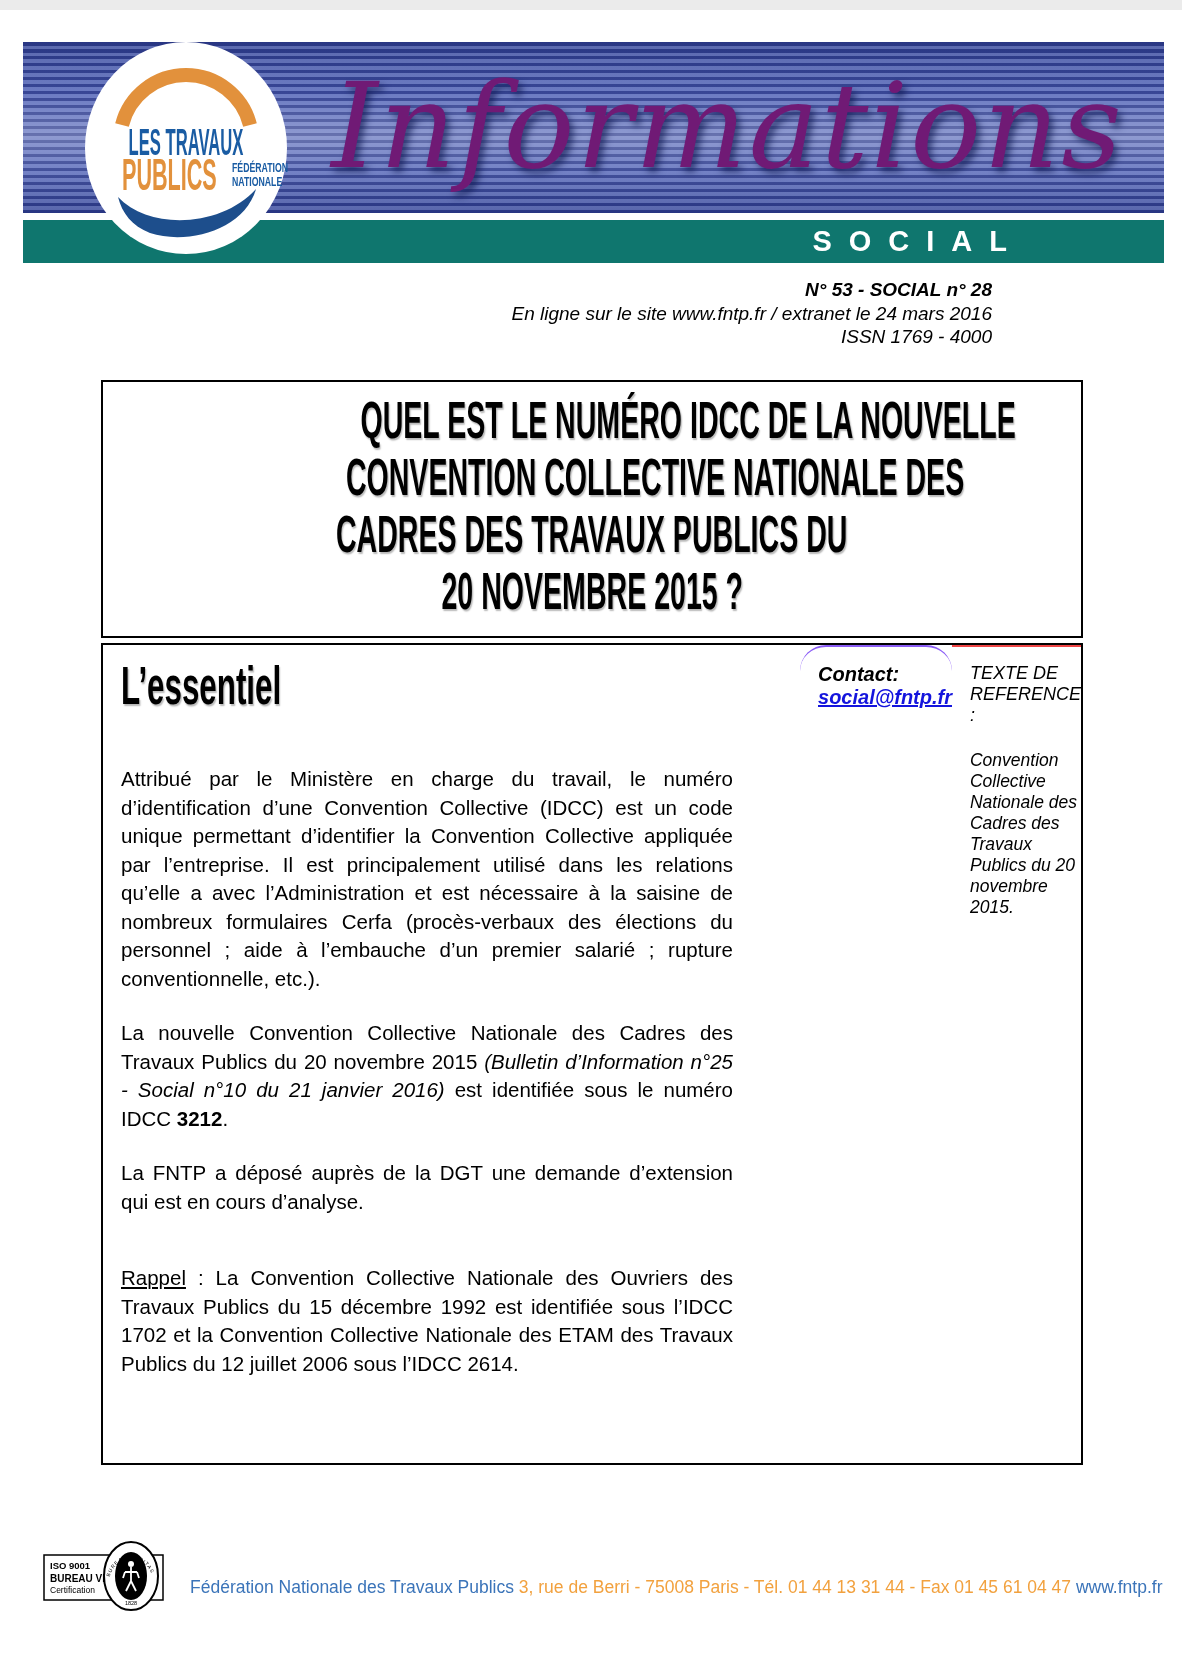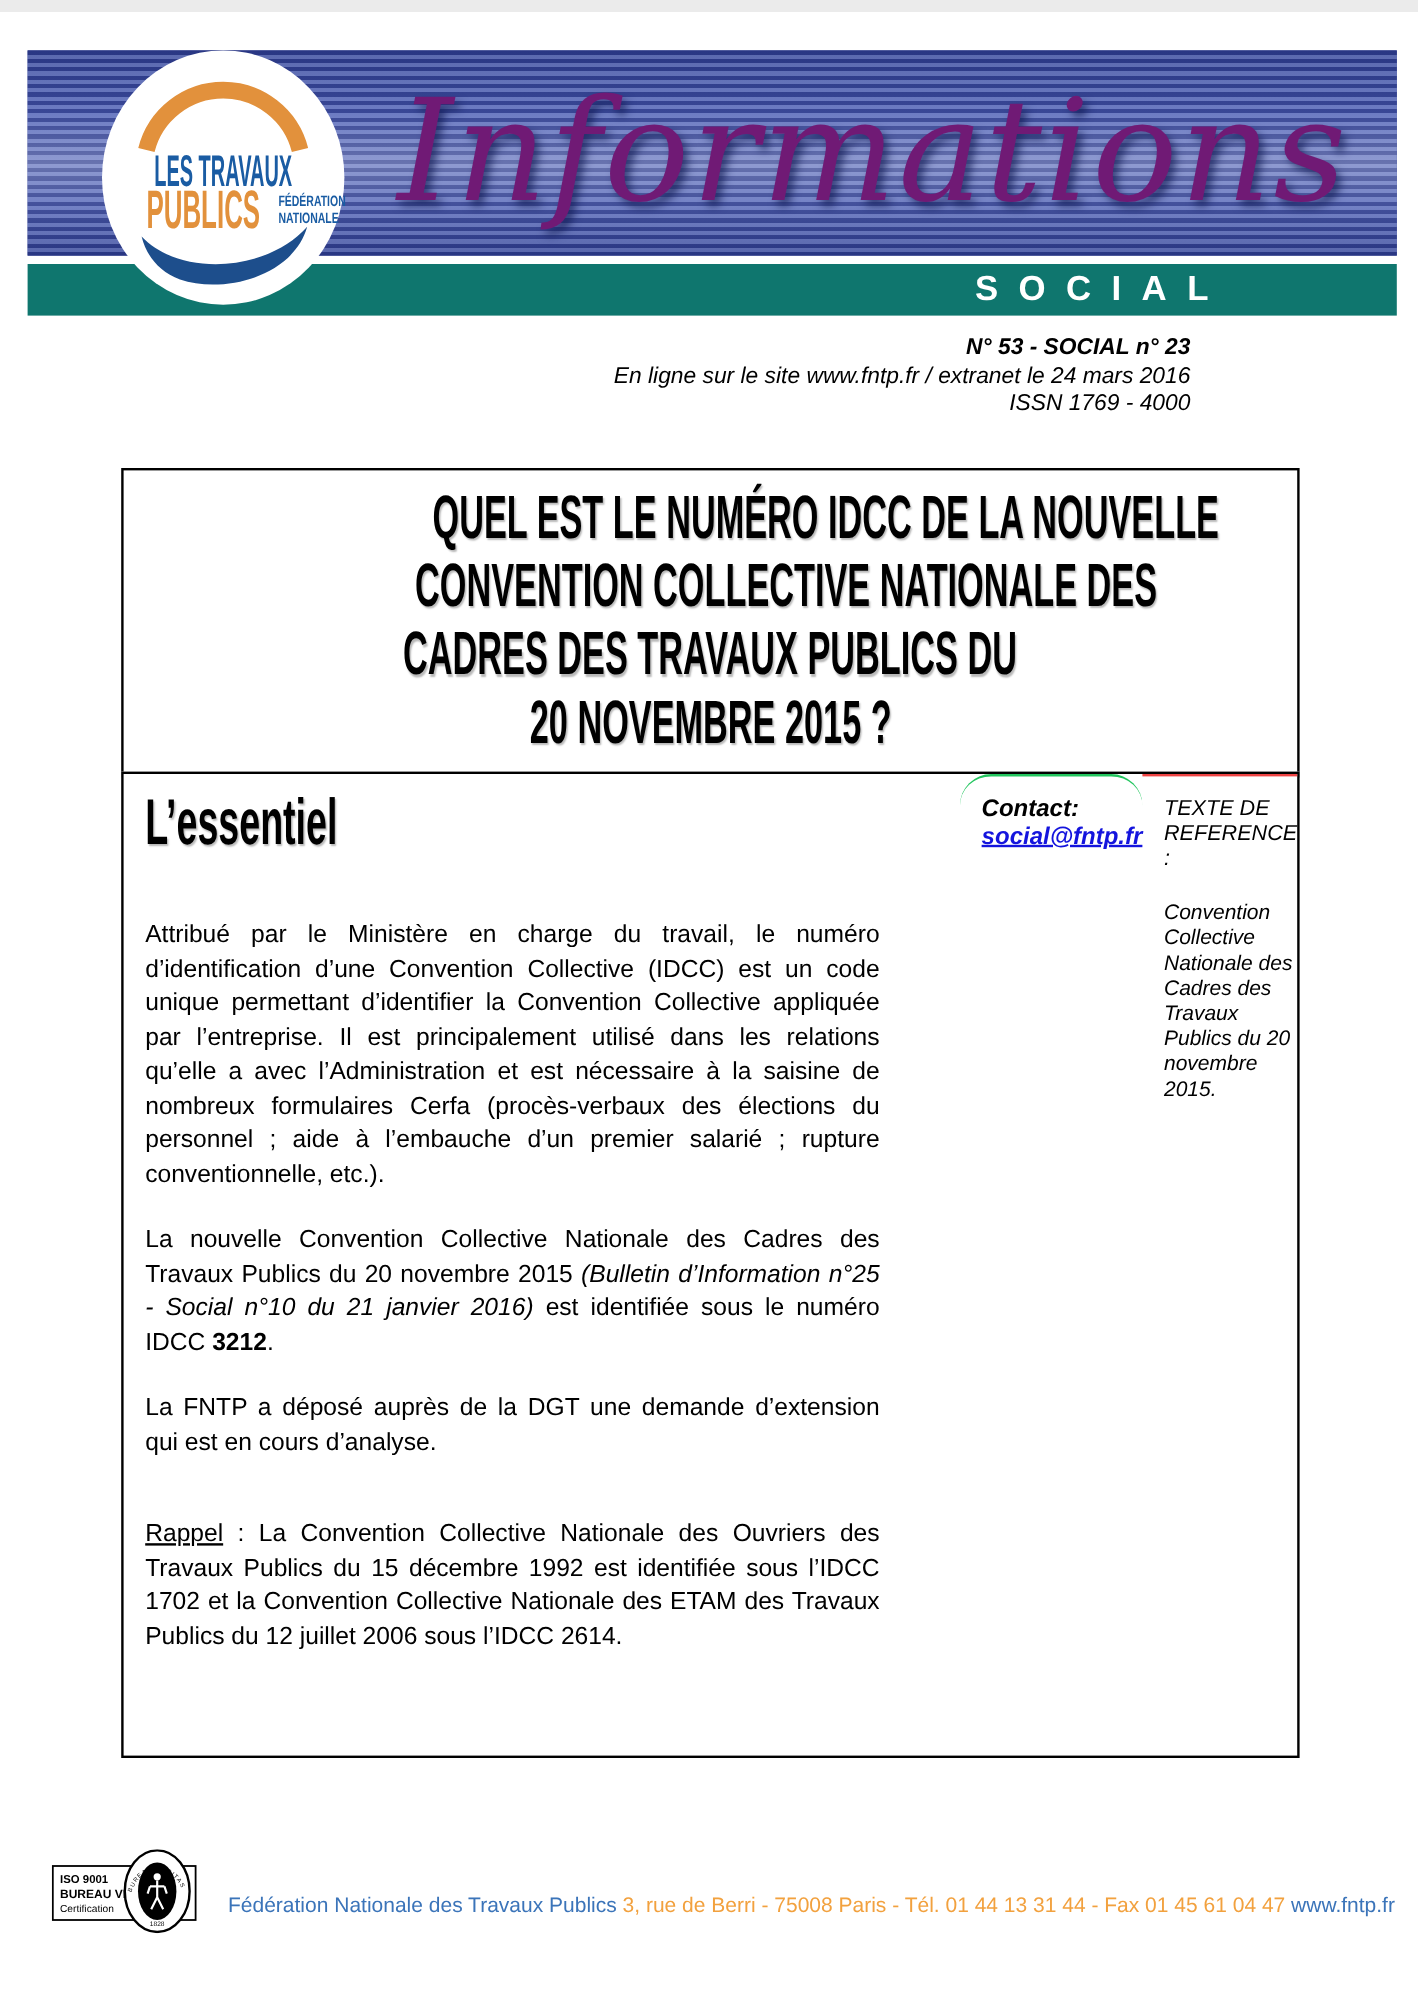--- a/index.html
+++ b/index.html
@@ -37,21 +37,21 @@
 
   
   .issue-info{
     position:absolute;right:190px;top:278px;text-align:right;
     font-style:italic;font-size:19px;line-height:23.5px;color:#000;
   }
   .issue-info .bold{font-weight:bold;}
 
   
   .box{position:absolute;left:101px;width:978px;border:2px solid #000;background:#fff;}
-  .title-box{top:390px;height:244px;text-align:center;padding-top:10px;}
+  .title-box{top:380px;height:244px;text-align:center;padding-top:10px;}
   .title-line{
     display:block;white-space:nowrap;line-height:57px;font-size:51px;font-weight:bold;
     text-shadow:2px 2px 2px rgba(0,0,0,0.28);
   }
   .title-line>span{display:inline-block;transform:scaleX(0.56);transform-origin:center;white-space:nowrap;}
 
   .essential-box{top:643px;height:818px;display:flex;flex-direction:row;}
   .essential-main{height:653px;padding:10px 67px 0 18px;box-sizing:border-box;}
   .essential-heading{
     margin:0 0 50px 0;font-size:54px;line-height:60px;font-weight:bold;white-space:nowrap;
@@ -60,21 +60,21 @@
   .essential-heading>span{display:inline-block;transform:scaleX(0.58);transform-origin:left center;}
   .essential-main p{
     margin:0 0 26px 0;font-size:20.5px;line-height:28.5px;text-align:justify;
   }
   .p-italic{font-style:italic;}
   .p-bold{font-weight:bold;}
   .rappel{margin-top:48px !important;}
   .rappel-label{text-decoration:underline;}
 
   .contact-row{
-    height:68px;border-top:2px solid #22c55e;box-sizing:border-box;
+    height:68px;border-top:2px solid #8b5cf6;box-sizing:border-box;
     padding:16px 0 0 18px;font-size:20px;font-weight:bold;font-style:italic;border-radius:26px;
   }
   .contact-row a{color:#1414dd;text-decoration:underline;}
   .reference-row{
     flex:1;border-top:2px solid #ef4444;box-sizing:border-box;
     padding:16px 0 0 18px;font-style:italic;
   }
   .reference-heading{font-size:18px;margin:0 0 24px 0;}
   .reference-text{font-size:17.5px;margin:0;}
 
@@ -102,21 +102,21 @@
     <ellipse cx="102" cy="107" rx="101" ry="106" fill="#ffffff"></ellipse>
     <path d="M 38 84 A 66 66 0 0 1 166 84" fill="none" stroke="#e2913c" stroke-width="14" stroke-linecap="butt"></path>
     <text transform="translate(102,114) scale(0.45,1)" text-anchor="middle" font-family="Liberation Sans, DejaVu Sans, sans-serif" font-weight="bold" font-size="37" fill="#1a5ca3">LES TRAVAUX</text>
     <text transform="translate(38,149) scale(0.48,1)" font-family="Liberation Sans, DejaVu Sans, sans-serif" font-weight="bold" font-size="45" fill="#e2913c">PUBLICS</text>
     <text transform="translate(148,131) scale(0.7,1)" font-family="Liberation Sans, DejaVu Sans, sans-serif" font-weight="bold" font-size="12.5" fill="#1a5ca3">FÉDÉRATION</text>
     <text transform="translate(148,145) scale(0.7,1)" font-family="Liberation Sans, DejaVu Sans, sans-serif" font-weight="bold" font-size="12.5" fill="#1a5ca3">NATIONALE</text>
     <path d="M34,156 C66,190 138,186 172,148 C160,190 102,204 66,192 C48,185 38,172 34,156 Z" fill="#1d4e8c"></path>
   </svg>
 
   <div class="issue-info">
-    <div class="bold">N° 53  - SOCIAL n° 23</div>
+    <div class="bold">N° 53  - SOCIAL n° 28</div>
     <div>En ligne sur le site www.fntp.fr / extranet le 24 mars 2016</div>
     <div>ISSN 1769 - 4000</div>
   </div>
 
   <section class="box title-box">
     <span class="title-line"><span>QUEL EST LE NUMÉRO IDCC DE LA NOUVELLE</span></span>
     <span class="title-line"><span>CONVENTION COLLECTIVE NATIONALE DES</span></span>
     <span class="title-line"><span>CADRES DES TRAVAUX PUBLICS DU</span></span>
     <span class="title-line"><span>20 NOVEMBRE 2015 ?</span></span>
   </section>

